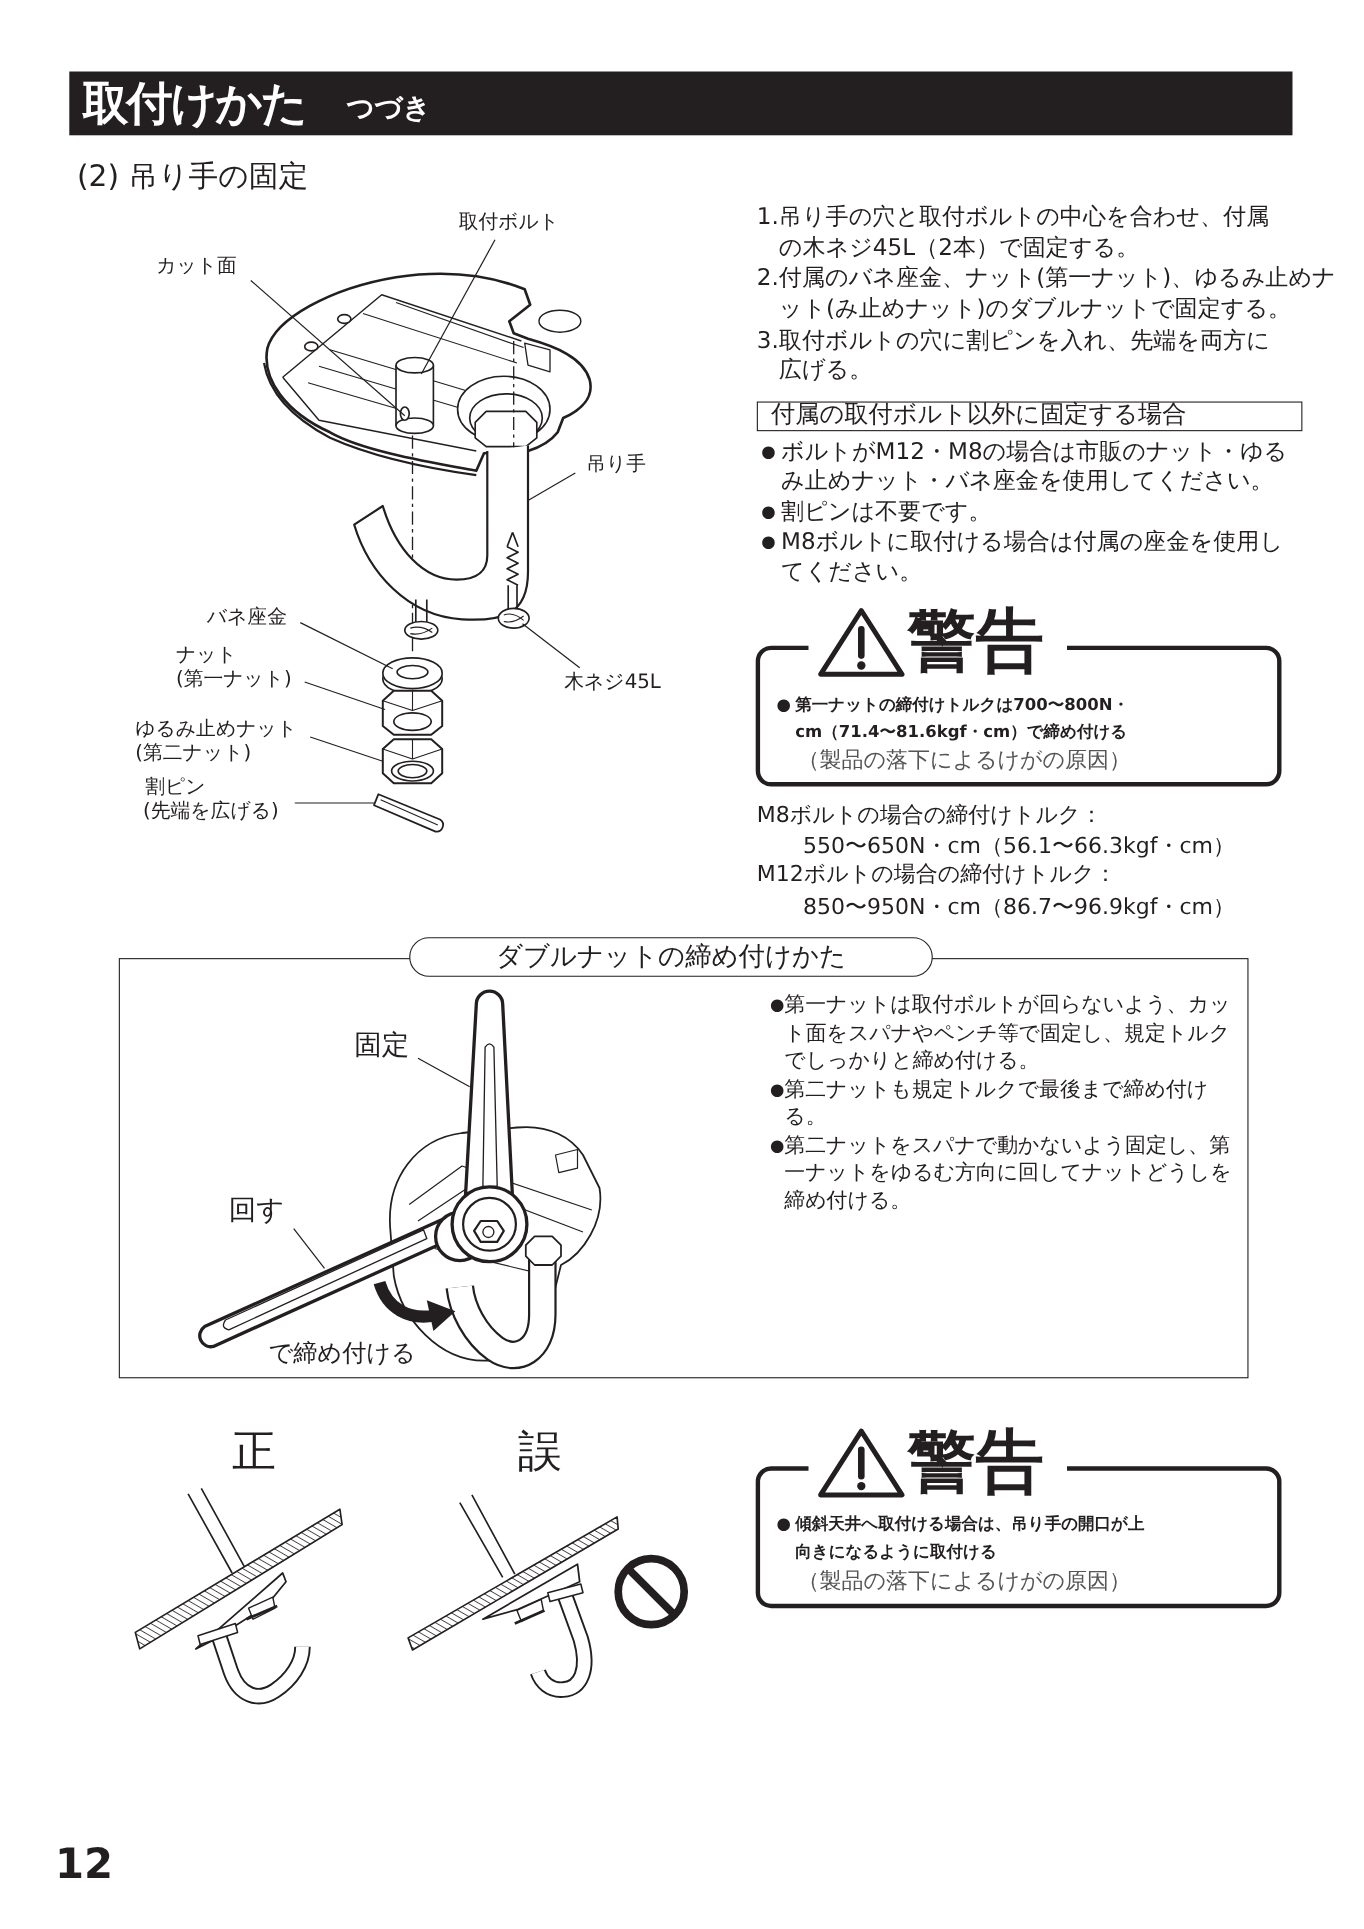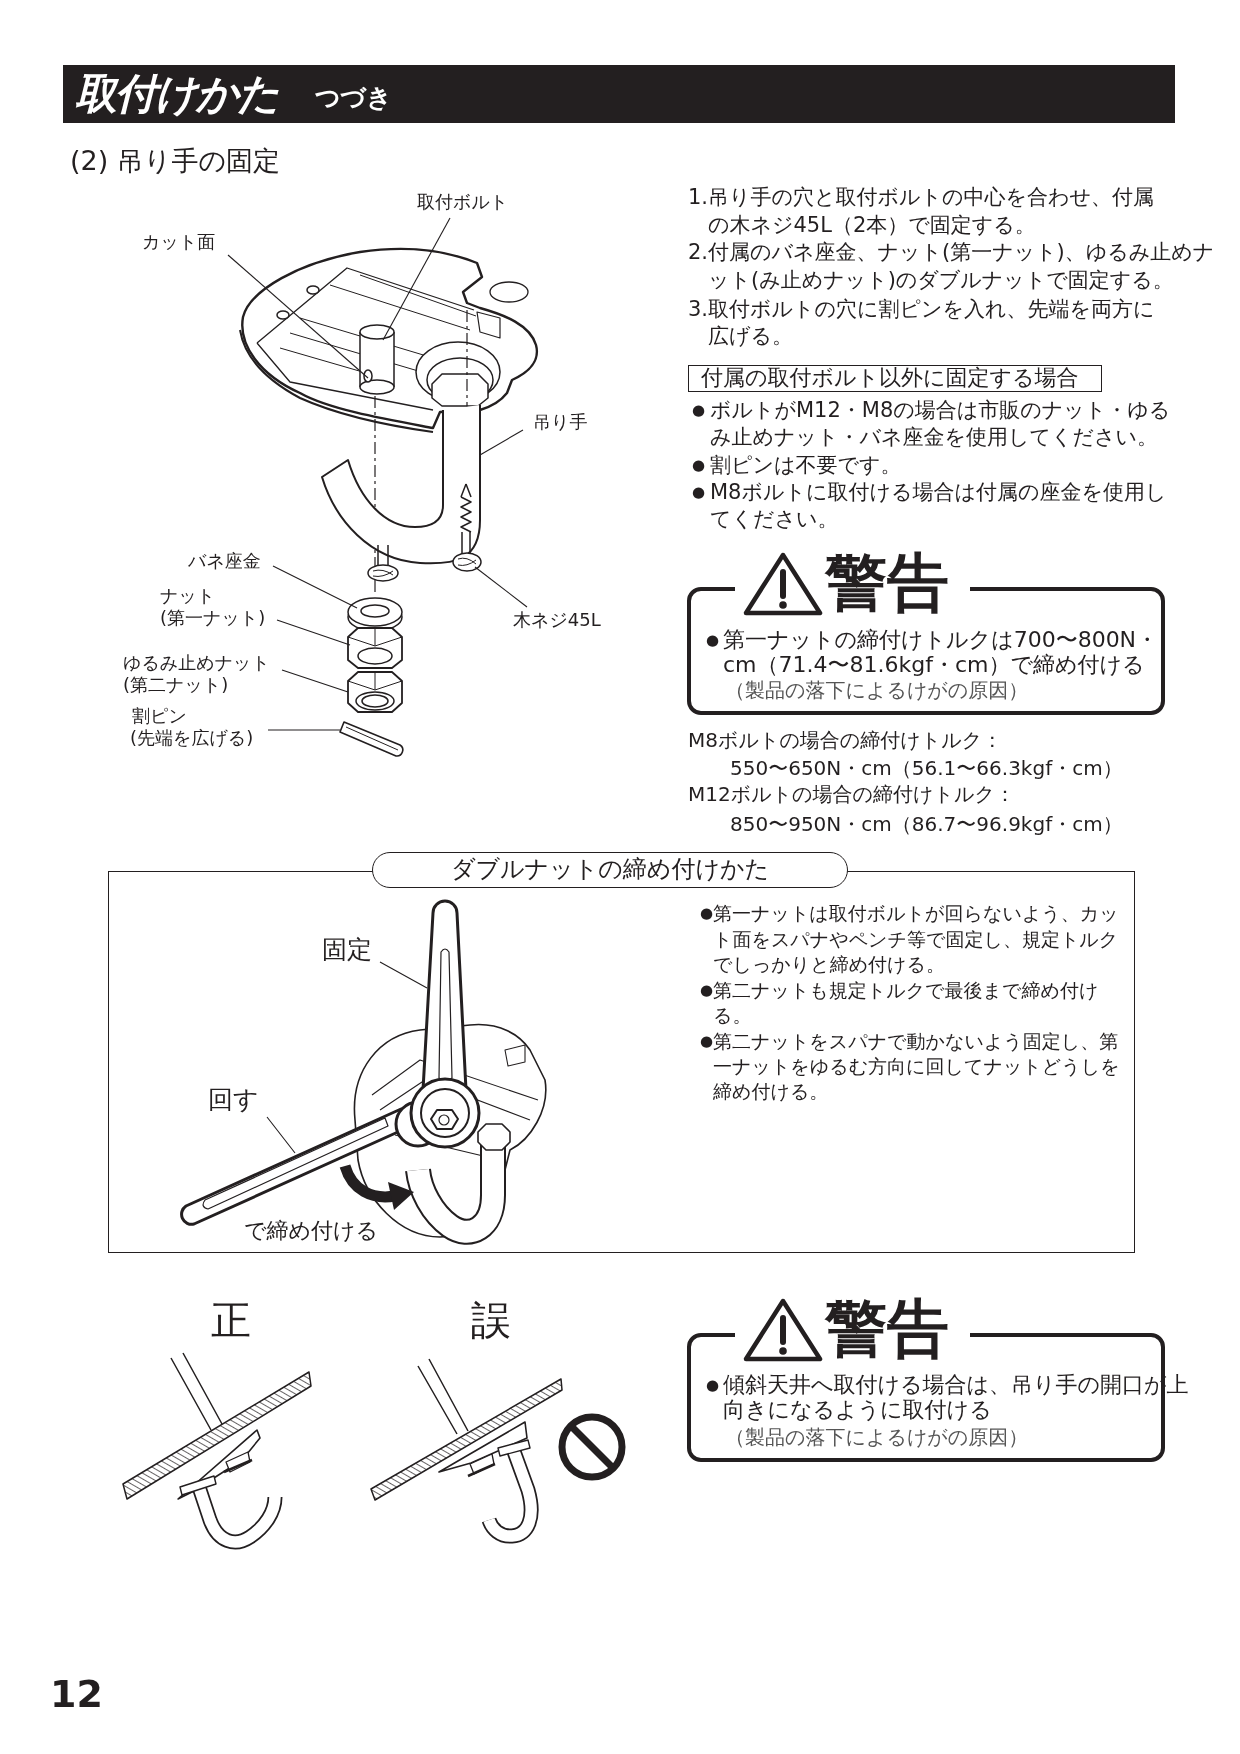--- a/index.html
+++ b/index.html
@@ -5,38 +5,38 @@
   html, body { margin:0; padding:0; background:#ffffff; }
   body { width:1240px; height:1754px; position:relative; overflow:hidden;
          font-family:"DejaVu Sans", "Liberation Sans", sans-serif; color:#231f20; }
   .abs { position:absolute; }
   .ln { position:absolute; white-space:nowrap; line-height:28px; height:28px; }
   .svg { position:absolute; overflow:visible; pointer-events:none; }
   .svg * { vector-effect:none; }
 
   
   #header-bar { left:63px; top:65px; width:1112px; height:58px; background:#231f20; }
-  #header-title { position:absolute; left:12px; top:0; line-height:58px; font-size:42px; font-weight:bold; color:#fff; letter-spacing:-2px; white-space:nowrap;font-style:italic; }
+  #header-title { position:absolute; left:12px; top:0; line-height:58px; font-size:42px; font-weight:bold; color:#fff; letter-spacing:-2px; white-space:nowrap; }
   #header-sub { position:absolute; left:252px; top:4px; line-height:58px; font-size:25px; font-weight:bold; color:#fff; white-space:nowrap; }
 
   #section-heading { left:70px; top:146px; font-size:27px; line-height:30px; white-space:nowrap; }
 
   .body21 { font-size:21px; }
   .body20 { font-size:20px; }
   .body195 { font-size:19px; }
   .bullet { font-size:15px; }
 
-  #other-title-box { left:688px; top:365px; width:414px; height:27px; border:1.5px solid #231f20; box-sizing:border-box; }
+  #other-title-box { left:688px; top:365px; width:496px; height:27px; border:1.5px solid #231f20; box-sizing:border-box; }
   #other-title { position:absolute; left:12px; top:0; font-size:22px; line-height:24px; white-space:nowrap; }
 
   .warn-box { position:absolute; border:4px solid #231f20; border-radius:14px; background:#fff; box-sizing:border-box; }
   .warn-heading { position:absolute; background:#fff; height:66px; width:235px; }
   .warn-heading svg { position:absolute; left:8px; top:2px; width:80px; height:64px; }
   .warn-word { position:absolute; left:90px; top:0; font-size:62px; font-weight:bold; line-height:66px; white-space:nowrap; }
-  .warn-text { font-weight:normal; font-size:22px; }
+  .warn-text { font-weight:bold; font-size:15px; }
   .cause { font-size:20px; color:#555555; }
 
   #dn-box { left:108px; top:871px; width:1027px; height:382px; border:1.5px solid #231f20; box-sizing:border-box; }
   #dn-pill { left:372px; top:852px; width:476px; height:36px; border:1.5px solid #231f20; border-radius:18px; background:#fff; box-sizing:border-box; text-align:center; }
   #dn-pill span { font-size:24px; line-height:33px; white-space:nowrap; }
 
   .lbl { position:absolute; white-space:nowrap; font-size:18px; line-height:22px; }
   .wlbl { position:absolute; white-space:nowrap; font-size:25px; line-height:30px; }
   .big-mark { position:absolute; white-space:nowrap; font-size:40px; line-height:44px; }
   #page-number { left:50px; top:1673px; font-size:38px; line-height:42px; white-space:nowrap;font-weight:bold; }

